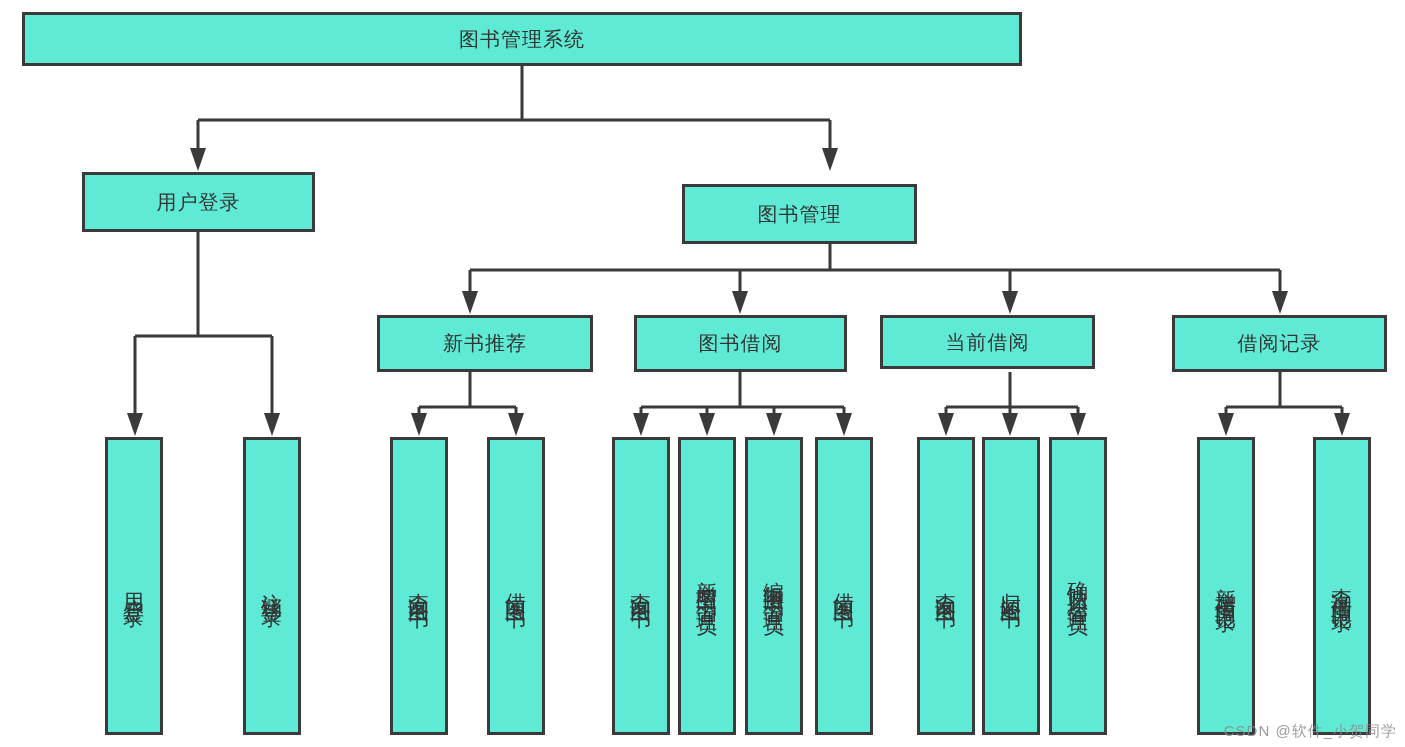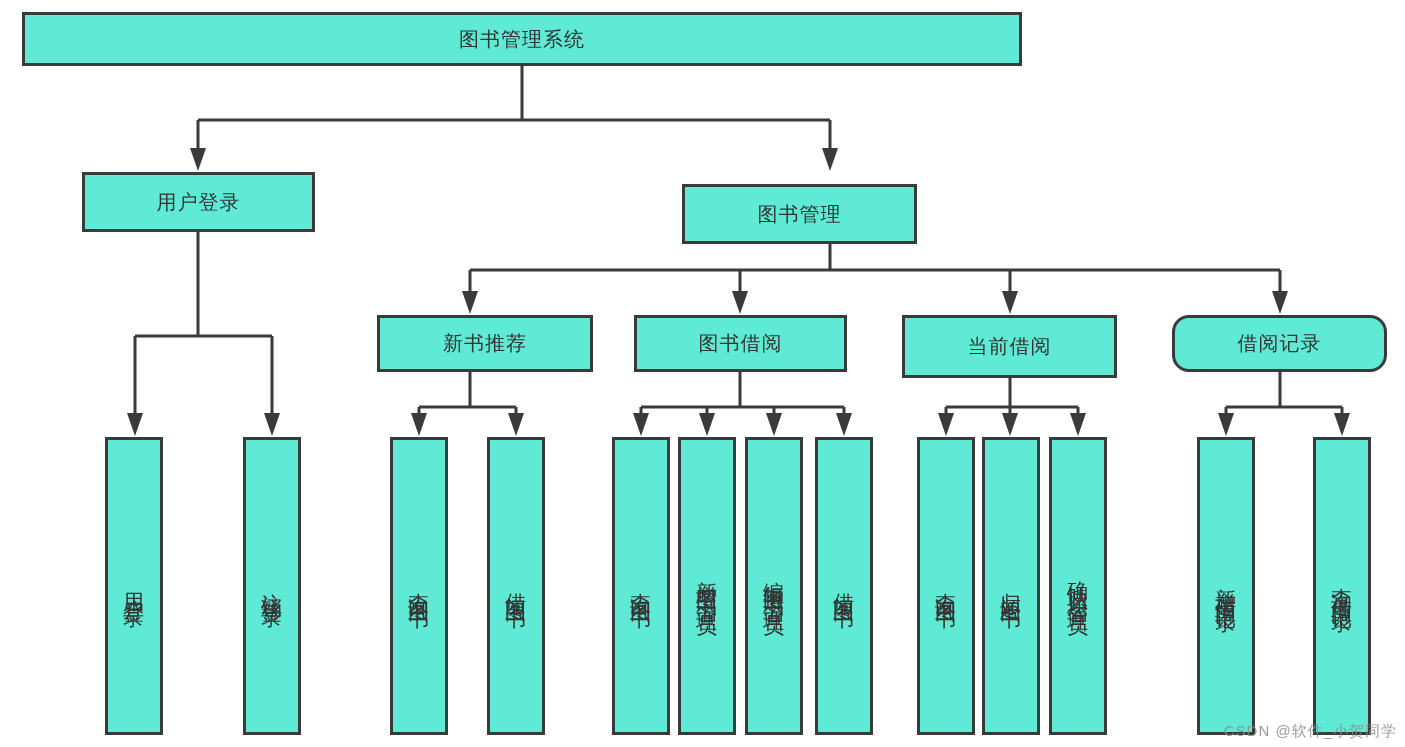--- a/index.html
+++ b/index.html
@@ -43,22 +43,22 @@
     font-size: 21px;
     letter-spacing: 5px;
     line-height: 1;
   }
   
   .n-root            { left: 22px;   top: 12px;  width: 1000px; height: 54px; }
   .n-user-login      { left: 82px;   top: 172px; width: 233px;  height: 60px; }
   .n-book-mgmt       { left: 682px;  top: 172px; width: 235px;  height: 60px; margin-top: 12px; }
   .n-new-book-rec    { left: 362px;  top: 315px; width: 216px;  height: 57px; margin-left: 15px; }
   .n-book-borrow     { left: 634px;  top: 315px; width: 213px;  height: 57px; }
-  .n-current-borrow  { left: 902px;  top: 315px; width: 215px;  height: 63px; }
-  .n-borrow-record   { left: 1172px; top: 315px; width: 215px;  height: 57px; border-radius: 17px; }
+  .n-current-borrow  { left: 880px;  top: 315px; width: 215px;  height: 54px; }
+  .n-borrow-record   { left: 1172px; top: 315px; width: 215px;  height: 57px; }
   
   .leaf { top: 437px; width: 58px; height: 298px; }
   .l-user-login   { left: 105px; }
   .l-logout       { left: 243px; }
   .l-nb-query     { left: 390px; }
   .l-nb-borrow    { left: 487px; }
   .l-bb-query     { left: 612px; }
   .l-bb-add       { left: 678px; }
   .l-bb-edit      { left: 745px; }
   .l-bb-borrow    { left: 815px; }

